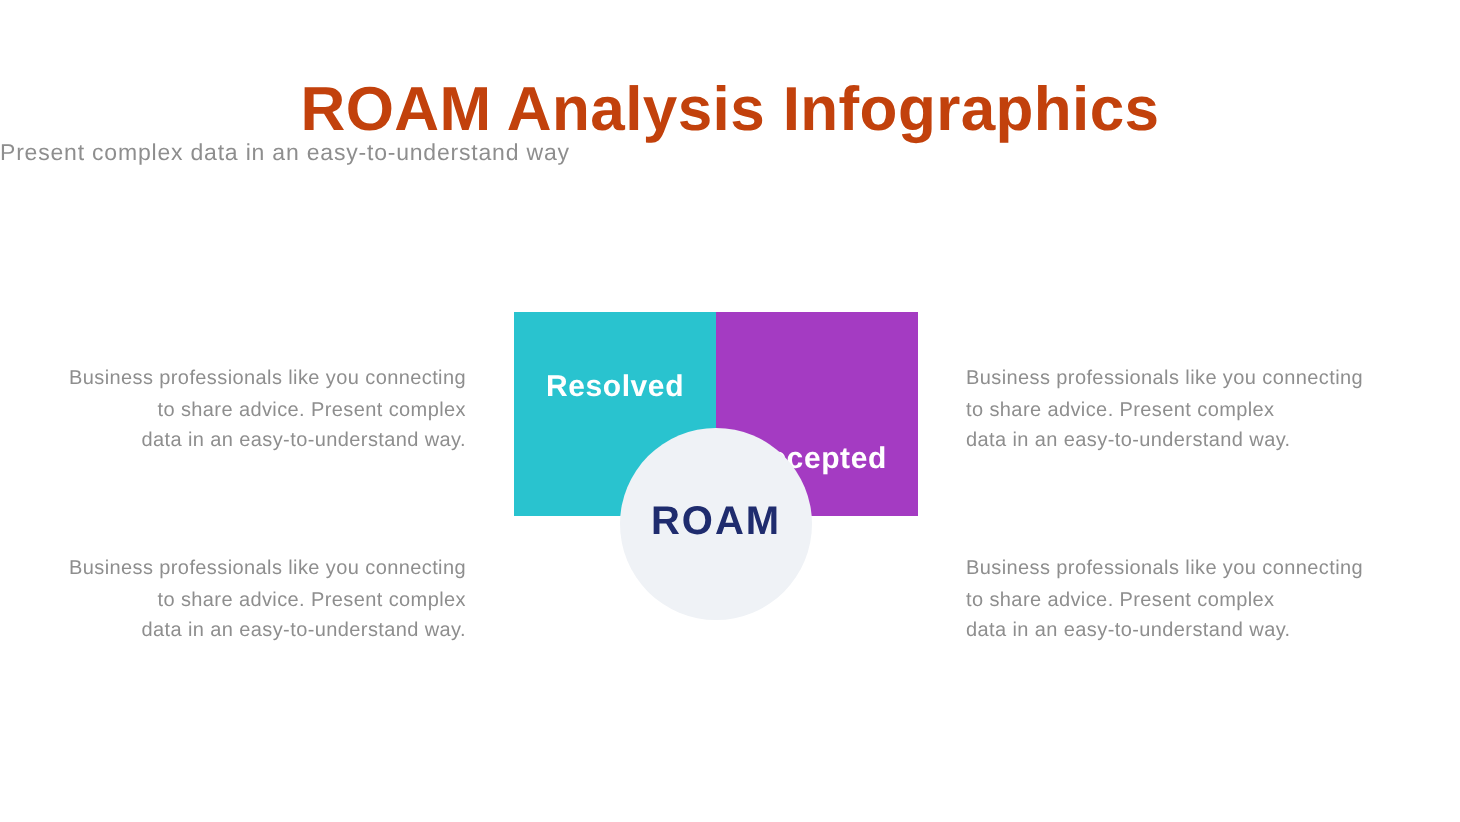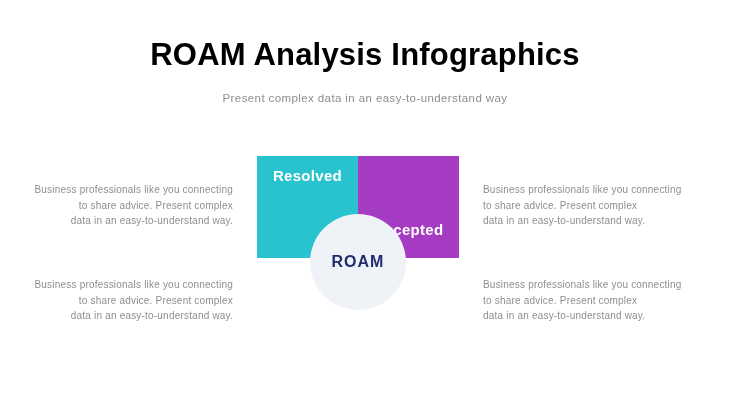--- a/index.html
+++ b/index.html
@@ -7,54 +7,53 @@
     position:relative;
     width:730px; height:411px;
     background:#ffffff;
     overflow:hidden;
     font-family:"Liberation Sans", sans-serif;
   }
   .title {
     position:absolute; top:37px; left:0; width:100%;
     text-align:center;
     font-size:31px; font-weight:bold;
-    color:#000000;
+    color:#c2410c;
     letter-spacing:0.2px;
   }
   .subtitle {
-    position:absolute; top:92px; left:0; width:100%;
-    text-align:center;
+    position:absolute; top:71px; left:0; width:100%;
     font-size:11.5px;
     color:#8E8E8E;
     letter-spacing:0.4px;
   }
   .diagram {
     position:absolute; left:257px; top:156px;
     width:202px; height:203px;
     display:grid;
     grid-template-columns:1fr 1fr;
     grid-template-rows:1fr 1fr;
   }
   .quadrant {
     display:flex; justify-content:center;
   }
-  .quadrant.top { align-items:flex-start; padding-top:11px; }
+  .quadrant.top { align-items:flex-start; padding-top:29px; }
   .quadrant.bottom { align-items:flex-end; padding-bottom:20px; }
   .quadrant-label {
     color:#ffffff; font-weight:bold; font-size:15px;
     letter-spacing:0.3px;
   }
   .center-circle {
     position:absolute; left:50%; top:52%;
     transform:translate(-50%,-50%);
     width:96px; height:96px; border-radius:50%;
     display:flex; align-items:center; justify-content:center;
   }
   .center-label {
-    font-weight:bold; font-size:16px;
+    font-weight:bold; font-size:20px;
     color:#1F2C6E; letter-spacing:1px;
   }
   .side-text {
     position:absolute;
     font-size:10px; line-height:15.5px;
     color:#8E8E8E;
     white-space:pre-line;
     letter-spacing:0.2px;
   }
   .side-text.left { left:26px; width:207px; text-align:right; }

